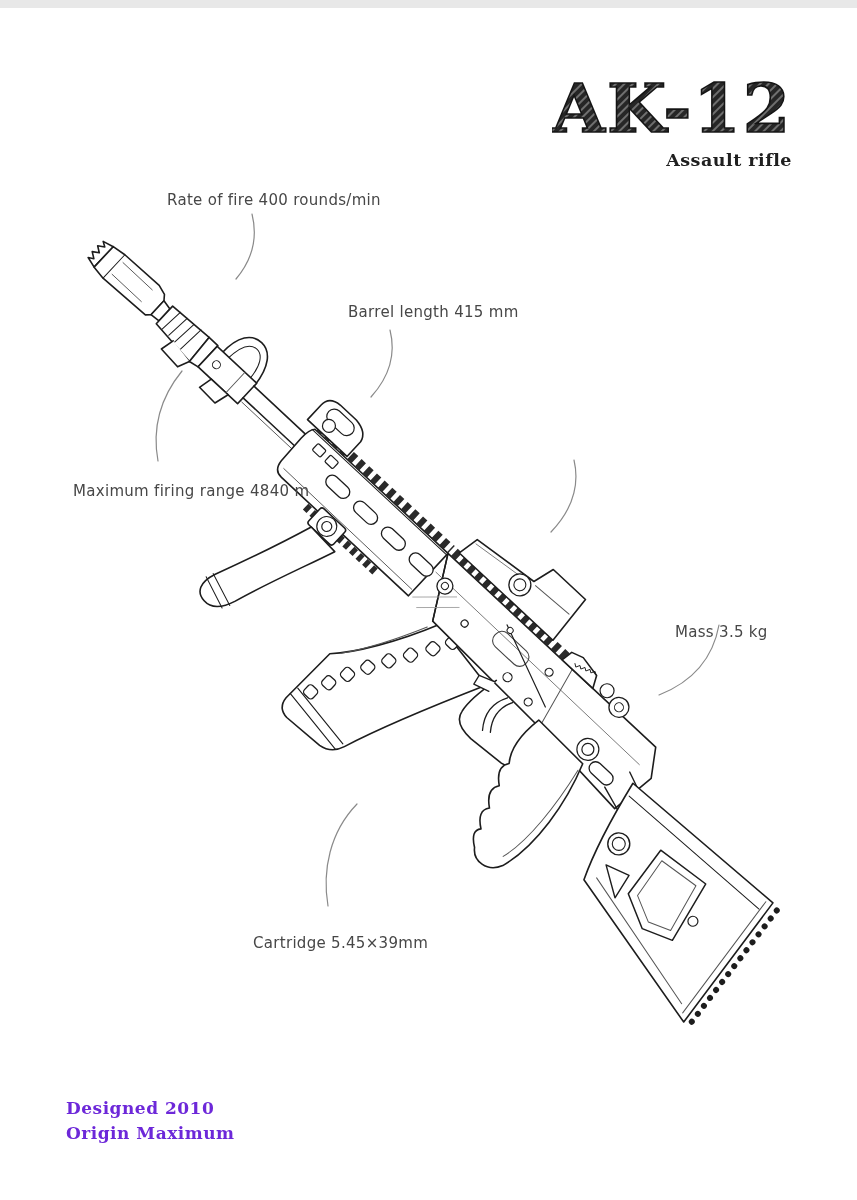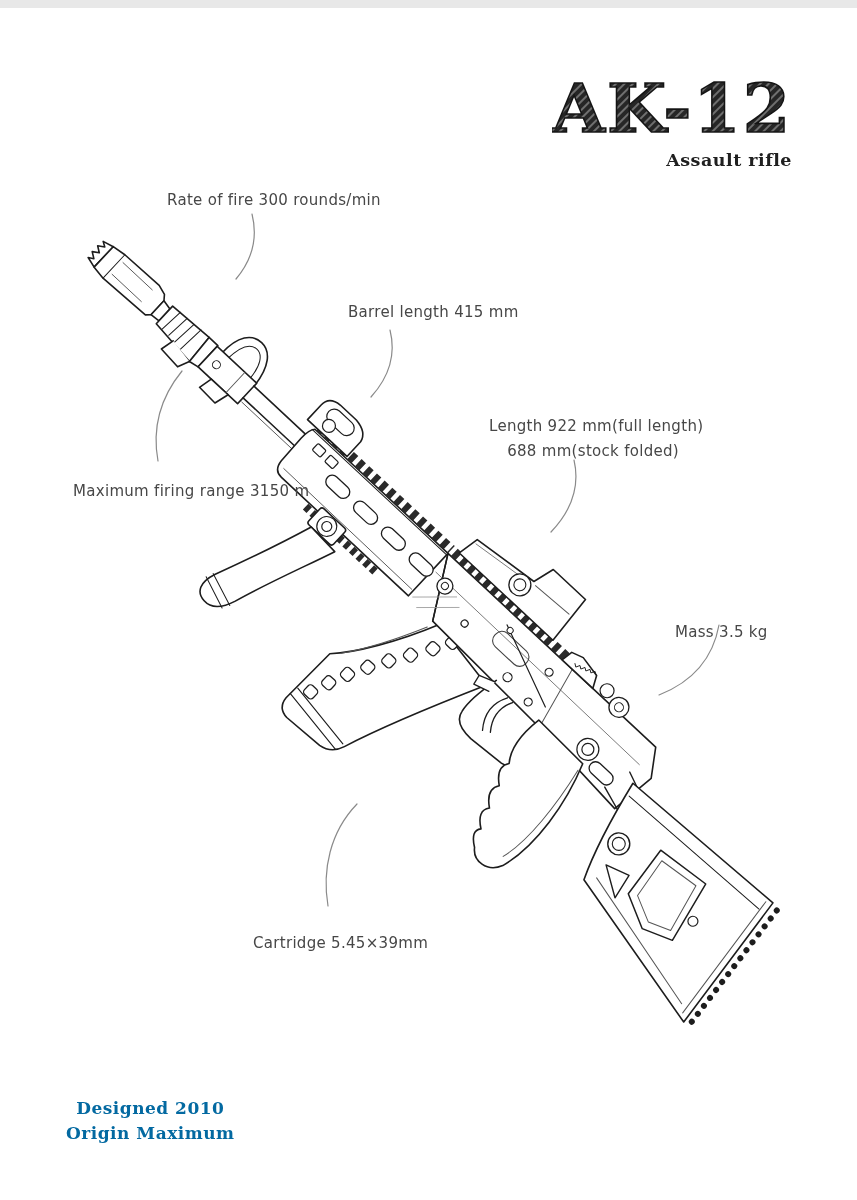--- a/index.html
+++ b/index.html
@@ -20,21 +20,21 @@
     white-space:nowrap;
     line-height:25px;
   }
   .lbl.right{text-align:right;white-space:normal;}
   .lbl.right div{white-space:nowrap;}
   .title-svg{position:absolute;left:552px;top:28px;}
   .footer{
     position:absolute;left:66px;top:1088px;
     font-family:"DejaVu Serif","Liberation Serif",serif;
     font-weight:bold;font-size:17px;line-height:25px;
-    color:#0369a1;letter-spacing:.5px;text-align:center;
+    color:#6d28d9;letter-spacing:.5px;
   }
 </style>
 </head>
 <body>
 
 <div class="poster">
 
   <svg class="canvas" width="857" height="1200" viewBox="0 0 857 1200">
 
     <g fill="none" stroke="#8a8a8a" stroke-width="1.2" stroke-linecap="round">
@@ -195,31 +195,27 @@
     <defs>
       <pattern id="hatch" width="6" height="6" patternUnits="userSpaceOnUse" patternTransform="rotate(45)">
         <rect width="6" height="6" fill="#262626"></rect>
         <line x1="1" y1="0" x2="1" y2="6" stroke="#6f6f6f" stroke-width="2"></line>
       </pattern>
     </defs>
     <text x="240" y="96" text-anchor="end" font-family="DejaVu Serif, Liberation Serif, serif" font-weight="bold" font-size="68" letter-spacing="2" fill="url(#hatch)" stroke="#141414" stroke-width="1.6">AK-12</text>
     <text x="240" y="130" text-anchor="end" font-family="DejaVu Serif, Liberation Serif, serif" font-weight="bold" font-size="17.5" fill="#202020" letter-spacing=".5">Assault rifle</text>
   </svg>
 
-  <div class="lbl" style="left:167px;top:180px">Rate of fire 300 rounds/min</div>
+  <div class="lbl" style="left:167px;top:180px">Rate of fire 400 rounds/min</div>
 
   <div class="lbl" style="left:348px;top:292px">Barrel length 415 mm</div>
 
-  <div class="lbl right" style="left:489px;top:406px;width:190px">
-    <div>Length 922 mm(full length)</div>
-    <div>688 mm(stock folded)</div>
-  </div>
 
   <div class="lbl" style="left:73px;top:471px">
-    <div>Maximum firing range 3150 m</div>
+    <div>Maximum firing range 4840 m</div>
   </div>
 
   <div class="lbl" style="left:675px;top:612px">Mass 3.5 kg</div>
 
   <div class="lbl" style="left:253px;top:923px">Cartridge 5.45×39mm</div>
 
   <div class="footer">
     <div>Designed 2010</div>
     <div>Origin Maximum</div>
   </div>

